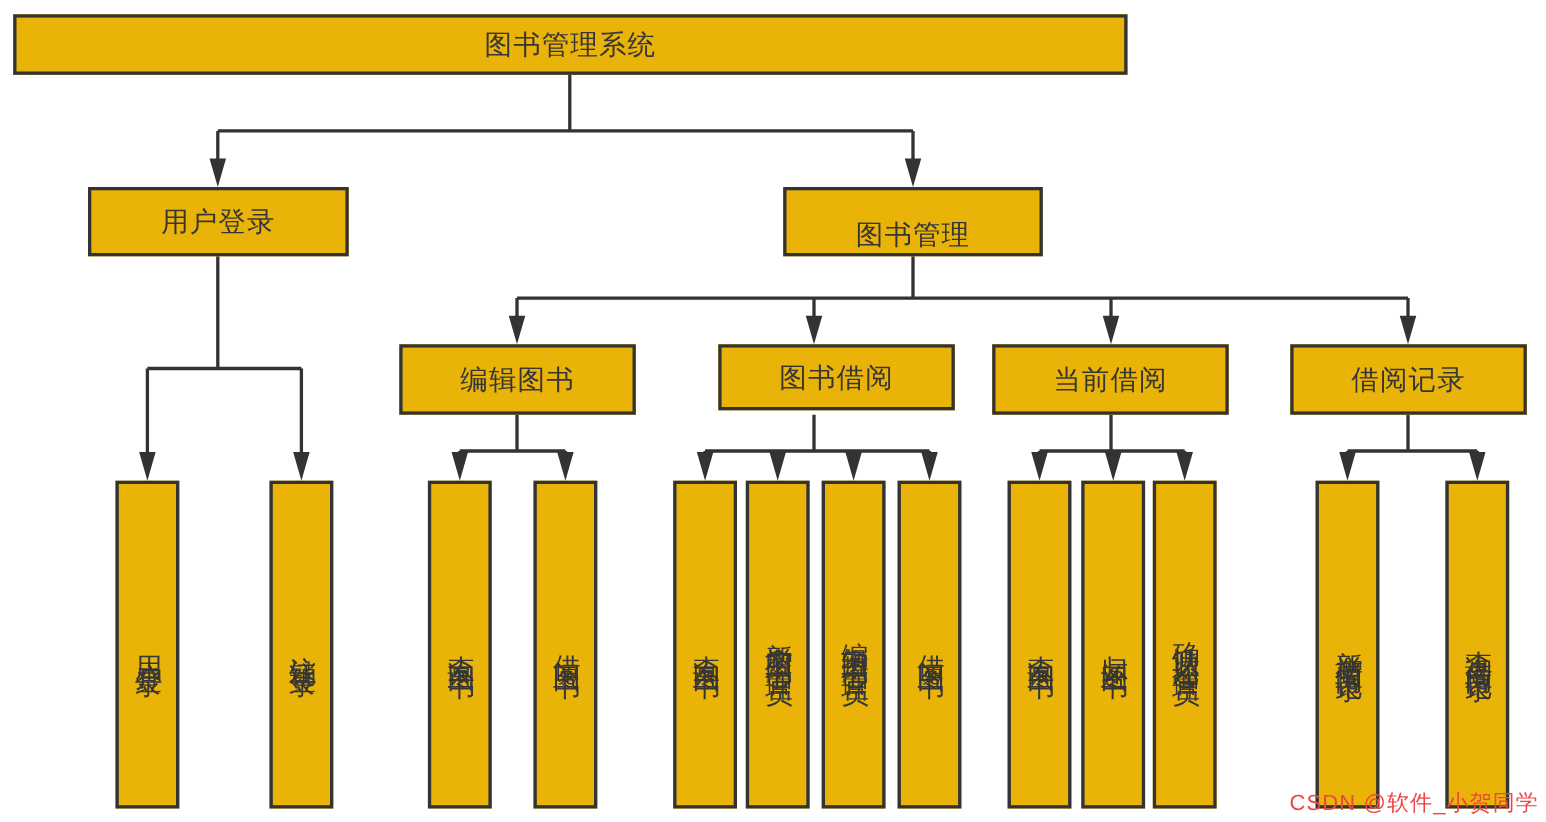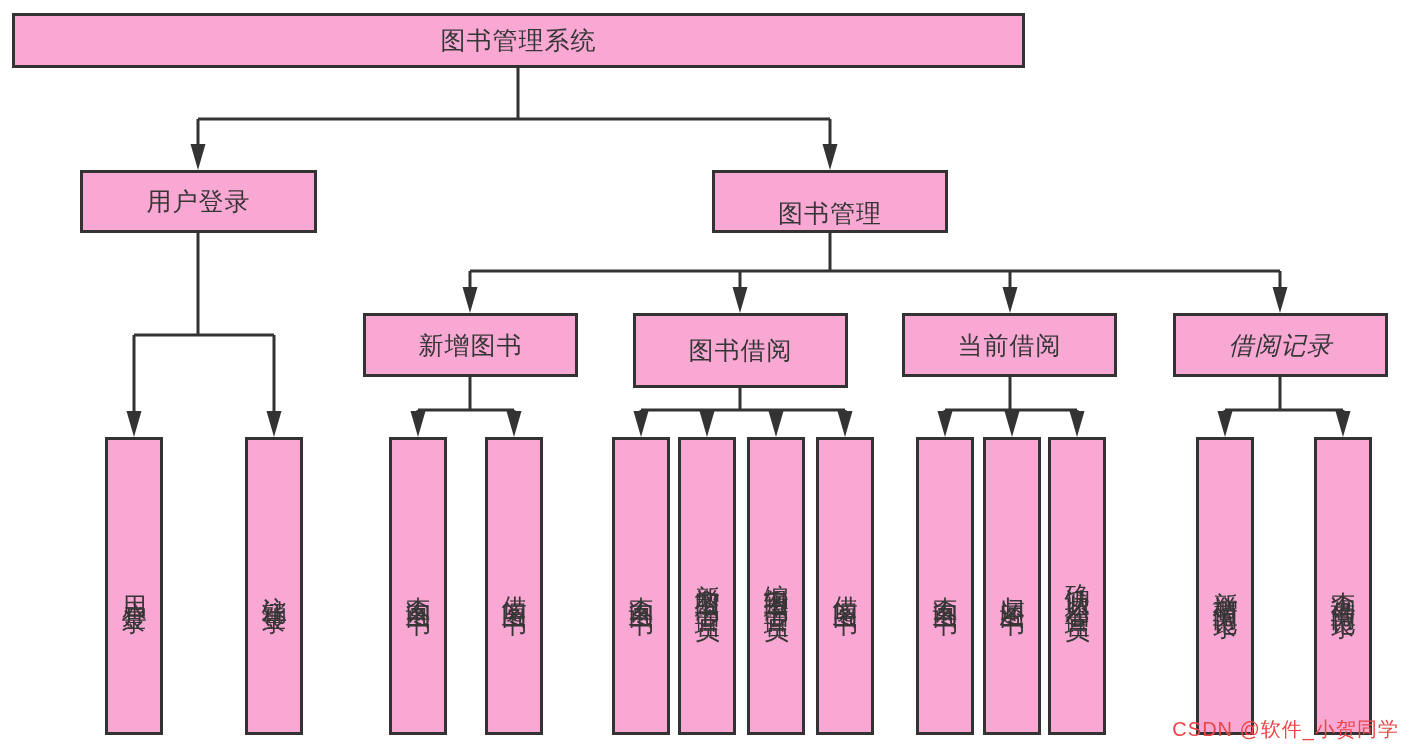--- a/index.html
+++ b/index.html
@@ -15,21 +15,21 @@
   .connector-layer {
     position: absolute;
     left: 0; top: 0;
     width: 1405px; height: 747px;
     z-index: 1;
   }
   .node {
     position: absolute;
     box-sizing: border-box;
     border: 3px solid #333333;
-    background: #f9a8d4;
+    background: #eab308;
     display: flex;
     align-items: center;
     justify-content: center;
     z-index: 2;
   }
   .node .label {
     font-size: 25px;
     letter-spacing: 1px;
     color: #363636;
     white-space: nowrap;
@@ -105,29 +105,29 @@
   </div>
 
   <div class="node" style="left:80px; top:170px; width:237px; height:63px;">
     <span class="label">用户登录</span>
   </div>
   <div class="node" style="left:712px; top:170px; width:236px; height:63px;align-items:flex-end;">
     <span class="label">图书管理</span>
   </div>
 
   <div class="node" style="left:363px; top:313px; width:215px; height:64px;">
-    <span class="label">新增图书</span>
+    <span class="label">编辑图书</span>
   </div>
-  <div class="node" style="left:633px; top:313px; width:215px; height:75px;">
+  <div class="node" style="left:653px; top:313px; width:215px; height:60px;">
     <span class="label">图书借阅</span>
   </div>
   <div class="node" style="left:902px; top:313px; width:215px; height:64px;">
     <span class="label">当前借阅</span>
   </div>
-  <div class="node" style="left:1173px; top:313px; width:215px; height:64px;font-style:italic;">
+  <div class="node" style="left:1173px; top:313px; width:215px; height:64px;">
     <span class="label">借阅记录</span>
   </div>
 
   <div class="node leaf" style="left:105px; top:437px; width:58px; height:298px;">
     <span class="label">用户登录</span>
   </div>
   <div class="node leaf" style="left:245px; top:437px; width:58px; height:298px;">
     <span class="label">注销登录</span>
   </div>
 

